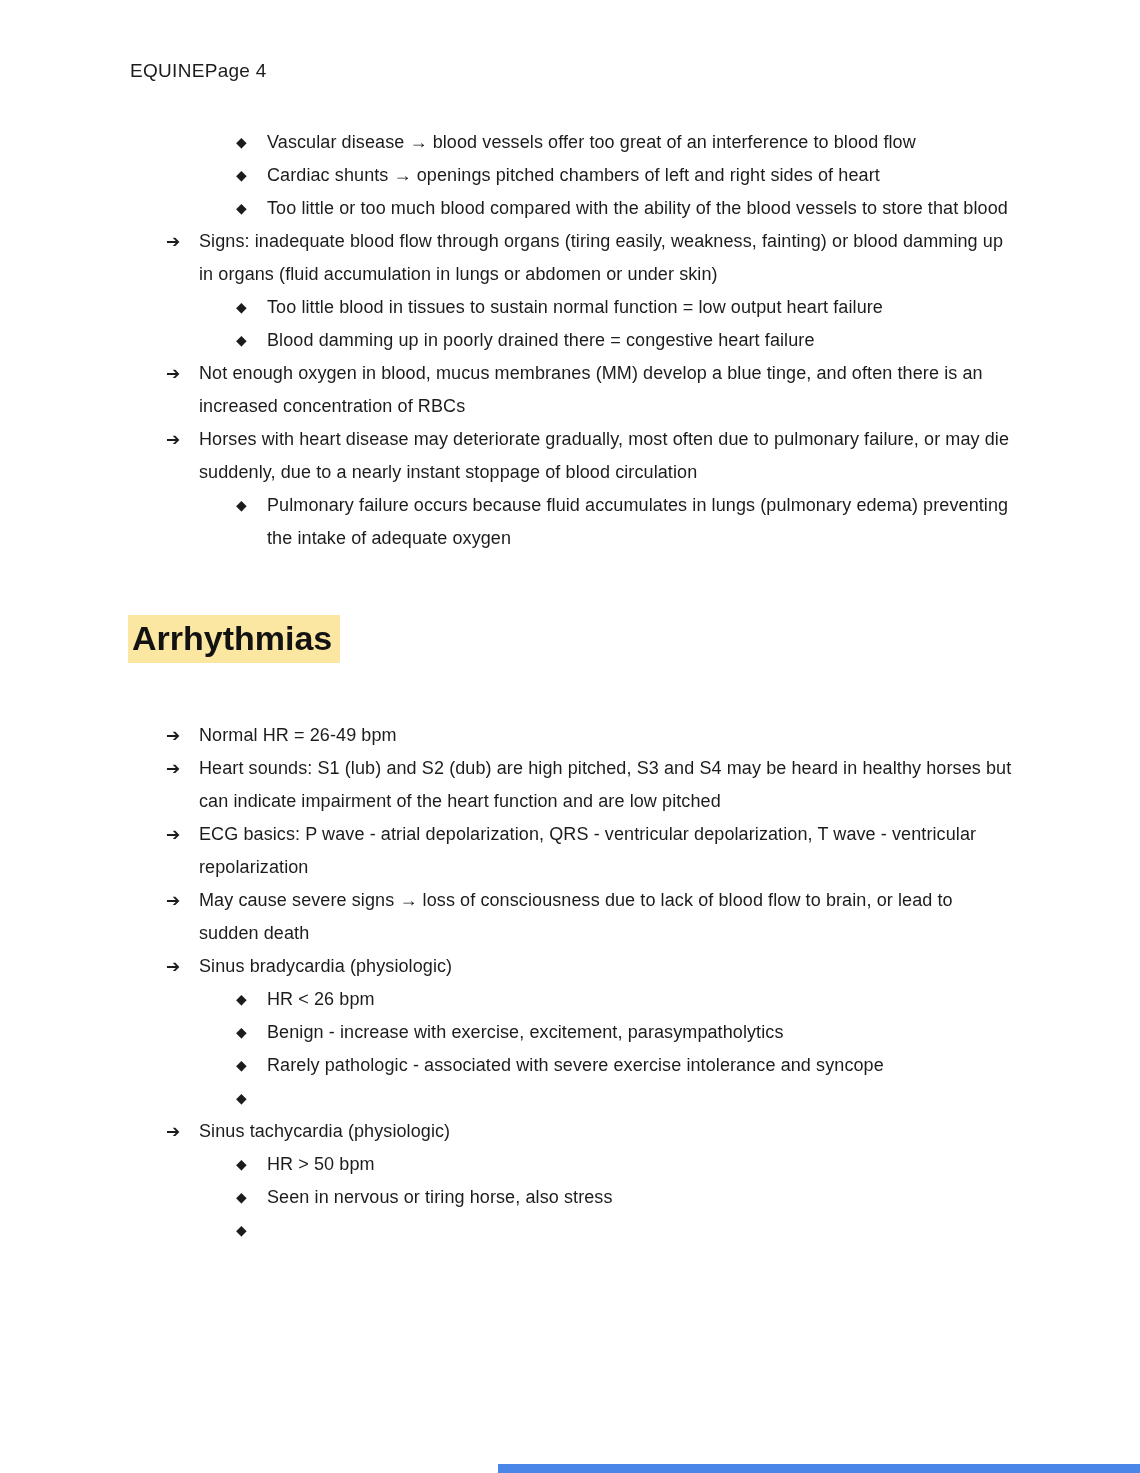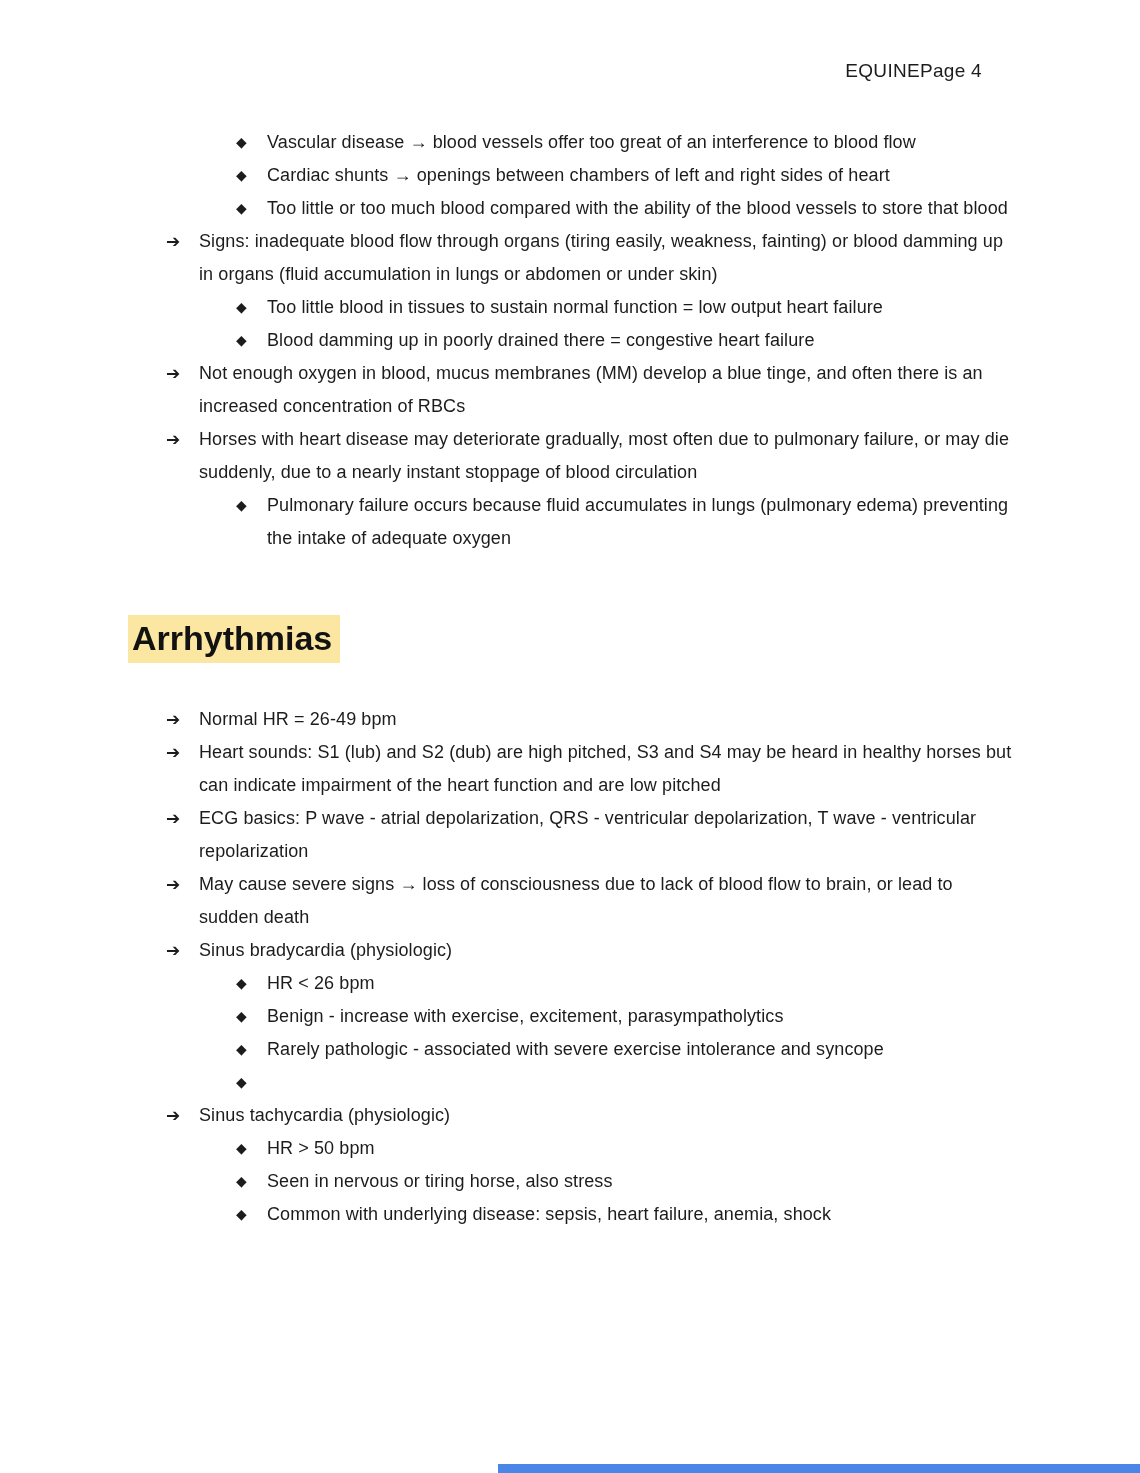--- a/index.html
+++ b/index.html
@@ -16,21 +16,21 @@
     color: #1c1c1c;
     overflow: hidden;
     box-sizing: border-box;
   }
   .header {
     position: absolute;
     top: 60px;
     left: 130px;
     right: 130px;
     display: flex;
-    justify-content: flex-end;
+    justify-content: flex-start;
     font-size: 19px;
     letter-spacing: 0.3px;
     color: #1c1c1c;
   }
   .header .pagenum {
     margin-right: 28px;
   }
   .content {
     position: absolute;
     top: 126px;
@@ -63,21 +63,21 @@
   }
   .item.level2 .bullet {
     width: 31px;
     font-size: 14px;
     line-height: 33px;
   }
   .item .text {
     flex: 1 1 auto;
   }
   .heading {
-    margin: 60px 0 40px -2px;
+    margin: 60px 0 56px -2px;
     font-size: 34px;
     font-weight: 700;
     line-height: 46px;
     color: #121212;
   }
   .heading .hl {
     display: inline-block;
     padding: 0 8px 2px 4px;
   }
   .bottom-bar {
@@ -99,21 +99,21 @@
   </div>
 
   <div class="content">
     <div class="list">
         <div class="item level2">
           <span class="bullet">◆</span>
           <span class="text">Vascular disease → blood vessels offer too great of an interference to blood flow</span>
         </div>
         <div class="item level2">
           <span class="bullet">◆</span>
-          <span class="text">Cardiac shunts → openings between chambers of left and right sides of heart</span>
+          <span class="text">Cardiac shunts → openings pitched chambers of left and right sides of heart</span>
         </div>
         <div class="item level2">
           <span class="bullet">◆</span>
           <span class="text">Too little or too much blood compared with the ability of the blood vessels to store that blood</span>
         </div>
         <div class="item level1">
           <span class="bullet">➔</span>
           <span class="text">Signs: inadequate blood flow through organs (tiring easily, weakness, fainting) or blood damming up in organs (fluid accumulation in lungs or abdomen or under skin)</span>
         </div>
         <div class="item level2">
@@ -183,20 +183,19 @@
         <div class="item level2">
           <span class="bullet">◆</span>
           <span class="text">HR &gt; 50 bpm</span>
         </div>
         <div class="item level2">
           <span class="bullet">◆</span>
           <span class="text">Seen in nervous or tiring horse, also stress</span>
         </div>
         <div class="item level2">
           <span class="bullet">◆</span>
-          <span class="text">Common with underlying disease: sepsis, heart failure, anemia, shock</span>
         </div>
       </div>
   </div>
 
   <div class="bottom-bar" style="background: rgb(74, 134, 232);"></div>
 
 </div>
 
 </body></html>

